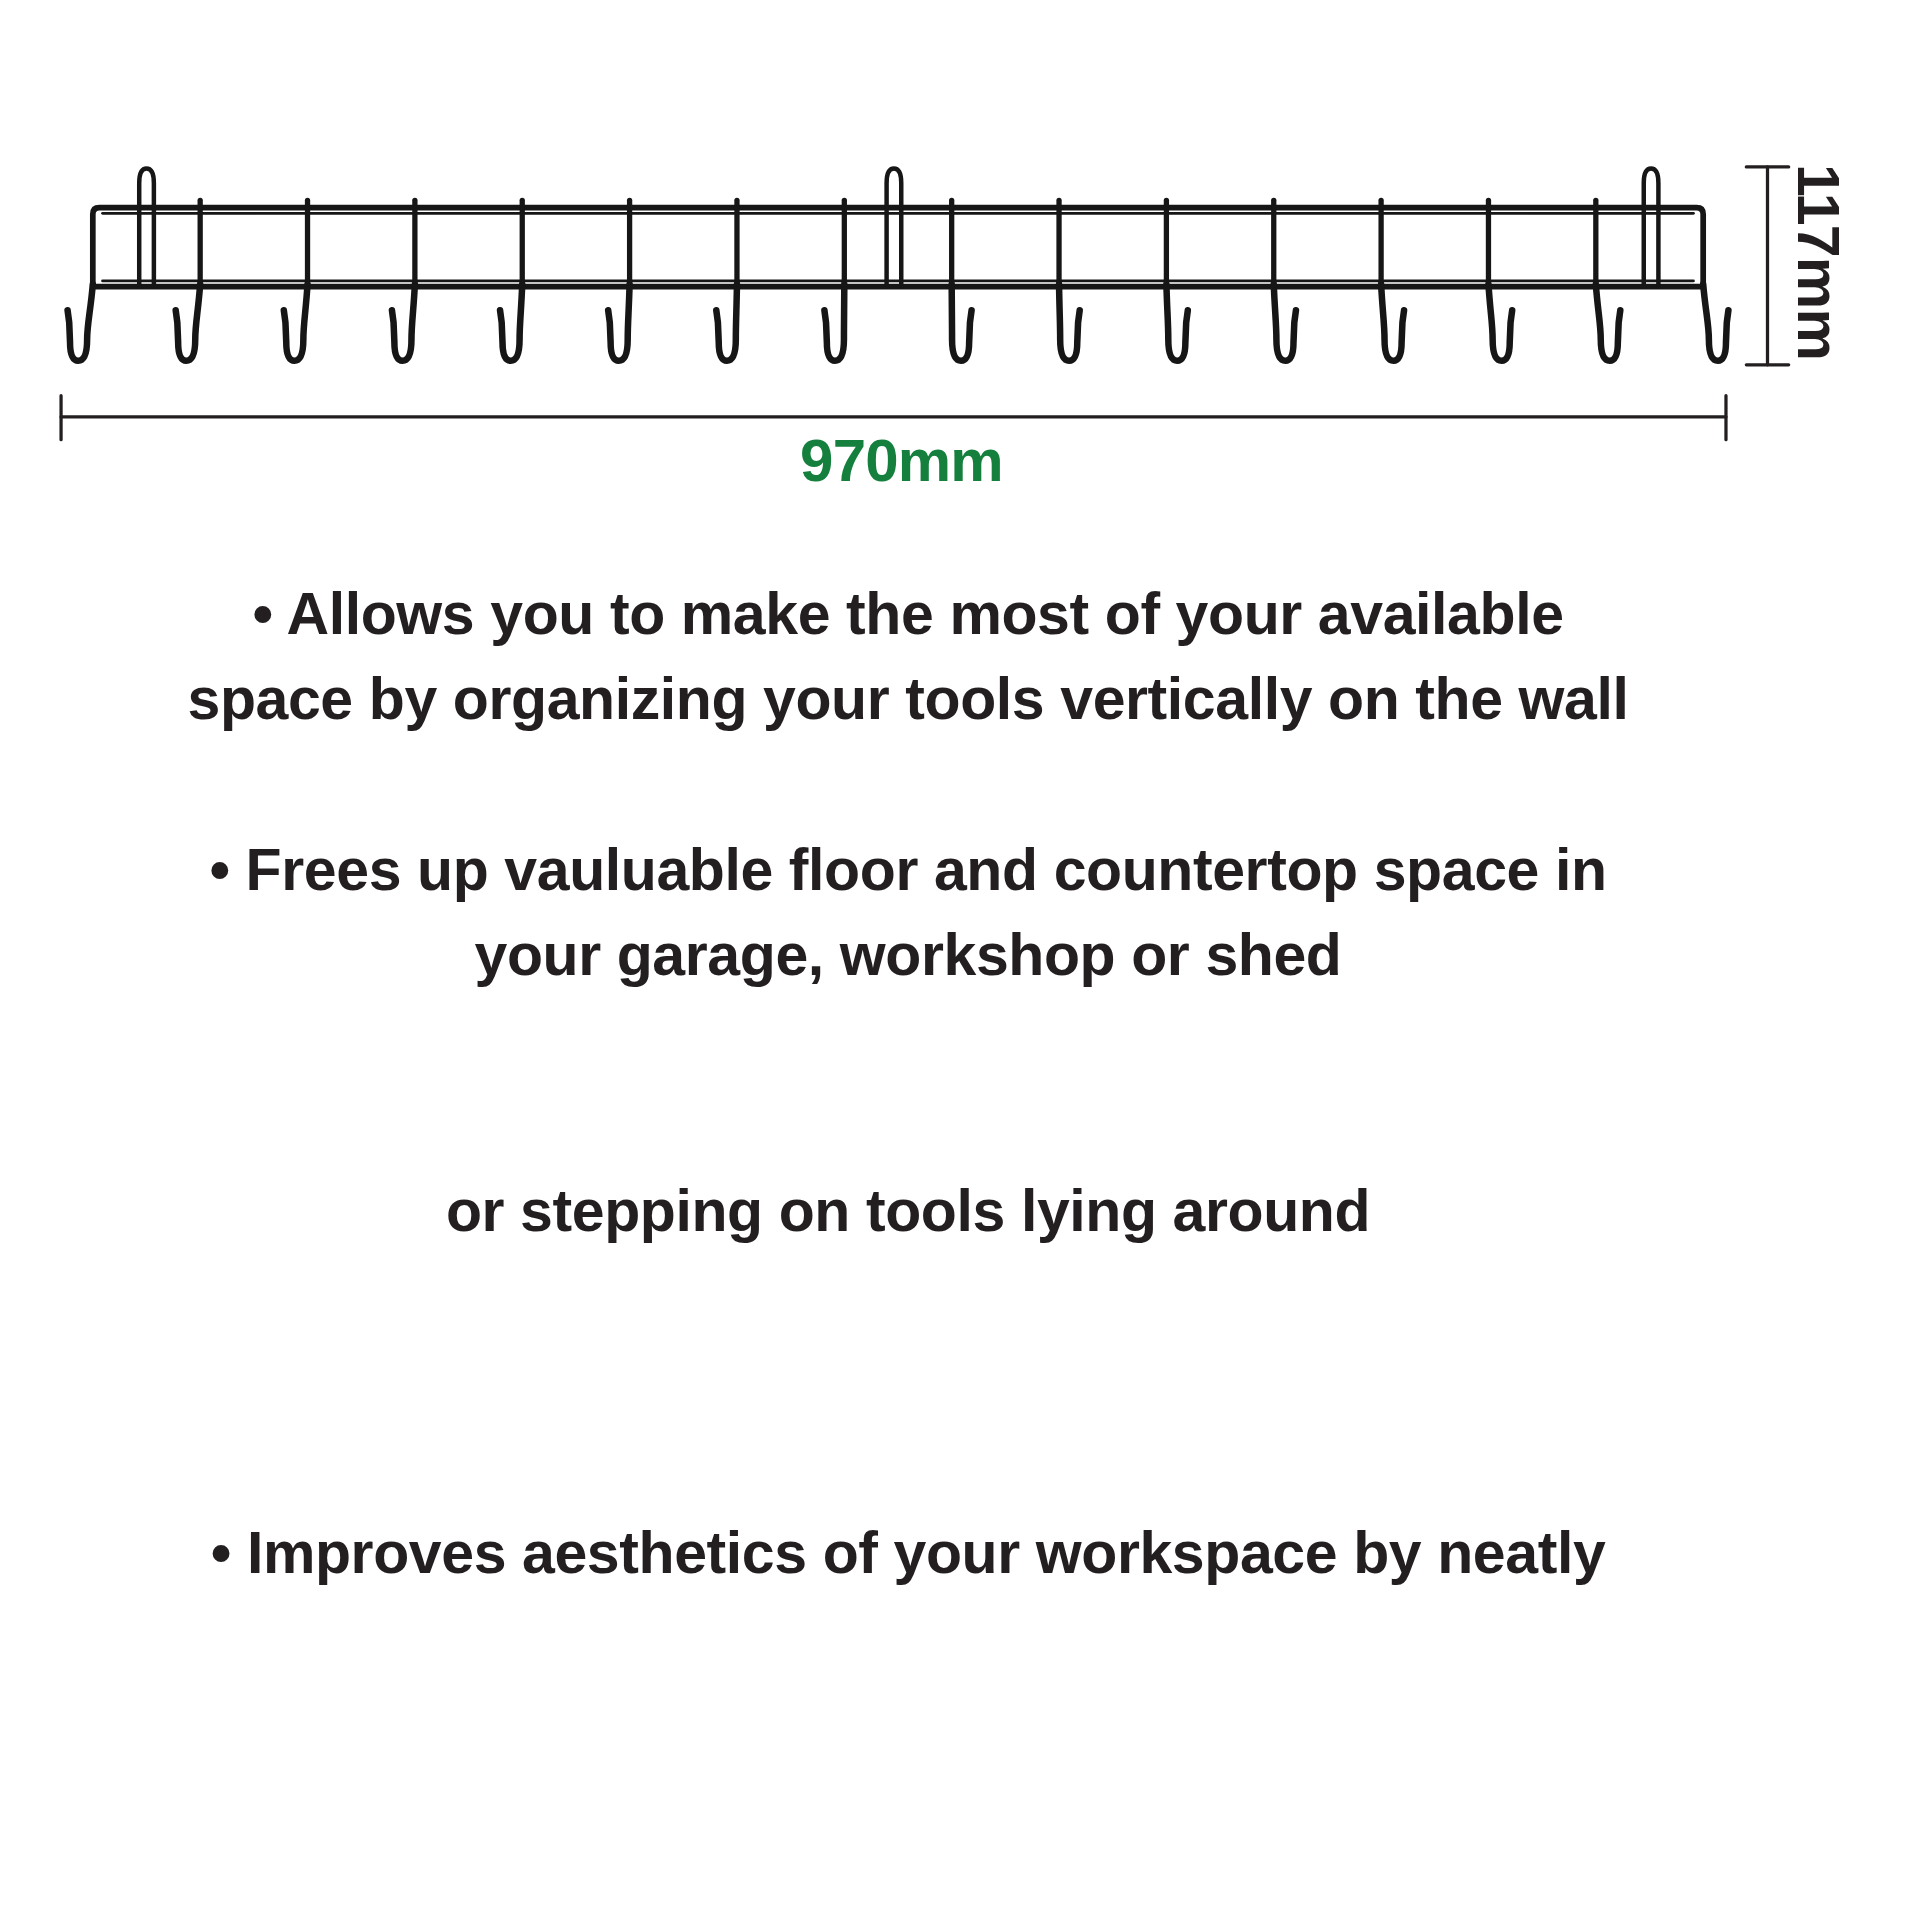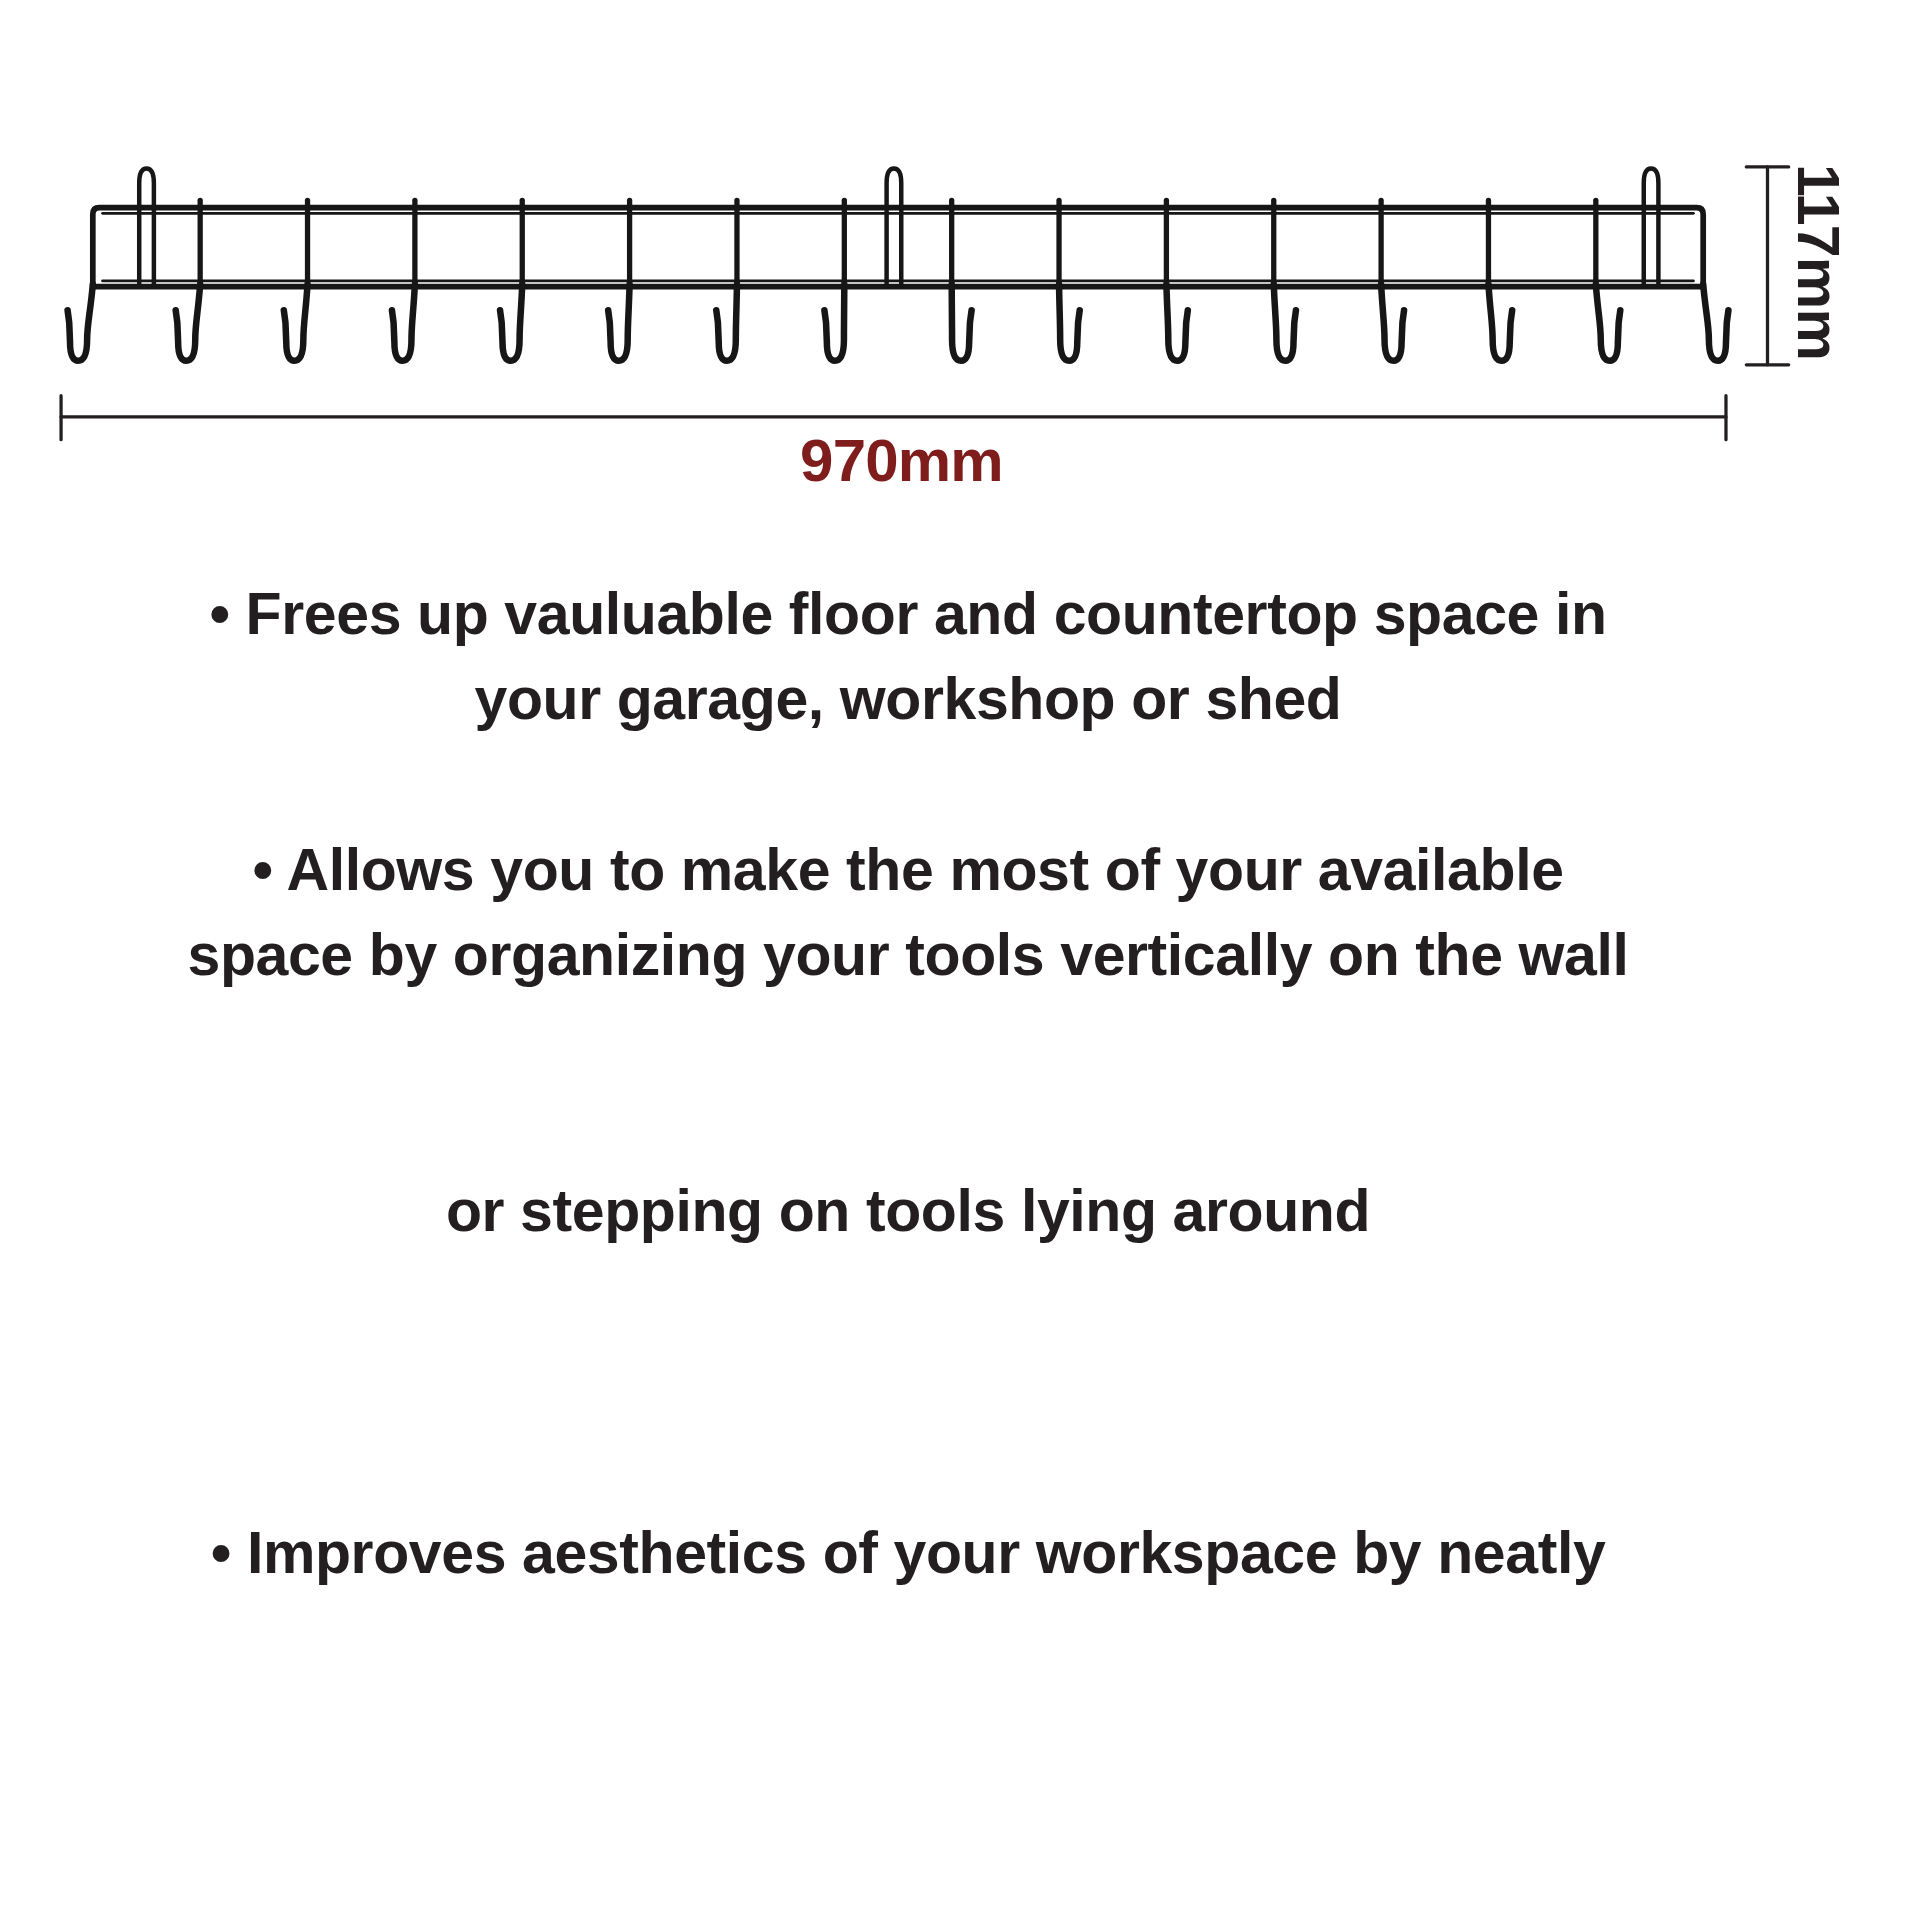--- a/index.html
+++ b/index.html
@@ -85,32 +85,32 @@
       <path d="M 1089 352 V 225 Q 1089 207 1098 207 Q 1107 207 1107 225 V 352" fill="none" stroke="#161616" stroke-width="5.5" stroke-linecap="round" stroke-linejoin="round"></path>
       <path d="M 2019 352 V 225 Q 2019 207 2028 207 Q 2037 207 2037 225 V 352" fill="none" stroke="#161616" stroke-width="5.5" stroke-linecap="round" stroke-linejoin="round"></path>
       <path d="M 75 512 H 2120" fill="none" stroke="#231f20" stroke-width="4" stroke-linecap="round" stroke-linejoin="round"></path>
       <path d="M 75 486 V 540" fill="none" stroke="#231f20" stroke-width="4" stroke-linecap="round" stroke-linejoin="round"></path>
       <path d="M 2120 486 V 540" fill="none" stroke="#231f20" stroke-width="4" stroke-linecap="round" stroke-linejoin="round"></path>
       <path d="M 2171 205 V 448" fill="none" stroke="#231f20" stroke-width="4" stroke-linecap="round" stroke-linejoin="round"></path>
       <path d="M 2145 205 H 2197" fill="none" stroke="#231f20" stroke-width="4" stroke-linecap="round" stroke-linejoin="round"></path>
       <path d="M 2145 448 H 2197" fill="none" stroke="#231f20" stroke-width="4" stroke-linecap="round" stroke-linejoin="round"></path>
     </svg>
 
-  <div class="dim-label" id="dim-width-label" style="color: #7f1d1d;">970mm</div>
+  <div class="dim-label" id="dim-width-label" style="color: #15803d;">970mm</div>
 
   <div class="dim-label" id="dim-height-label" style="color: rgb(35, 31, 32);">117mm</div>
 
   <div class="copy" style="color: rgb(35, 31, 32);">
     <p>
+      <span>• Allows you to make the most of your available</span><br>
+      <span>space by organizing your tools vertically on the wall</span>
+    </p>
+    <p>
       <span>• Frees up vauluable floor and countertop space in</span><br>
       <span>your garage, workshop or shed</span>
-    </p>
-    <p>
-      <span>• Allows you to make the most of your available</span><br>
-      <span>space by organizing your tools vertically on the wall</span>
     </p>
     <p>
       <br>
       <span>or stepping on tools lying around</span>
     </p>
     <p>
       <br>
     </p>
     <p>
       <span>• Improves aesthetics of your workspace by neatly</span><br>

